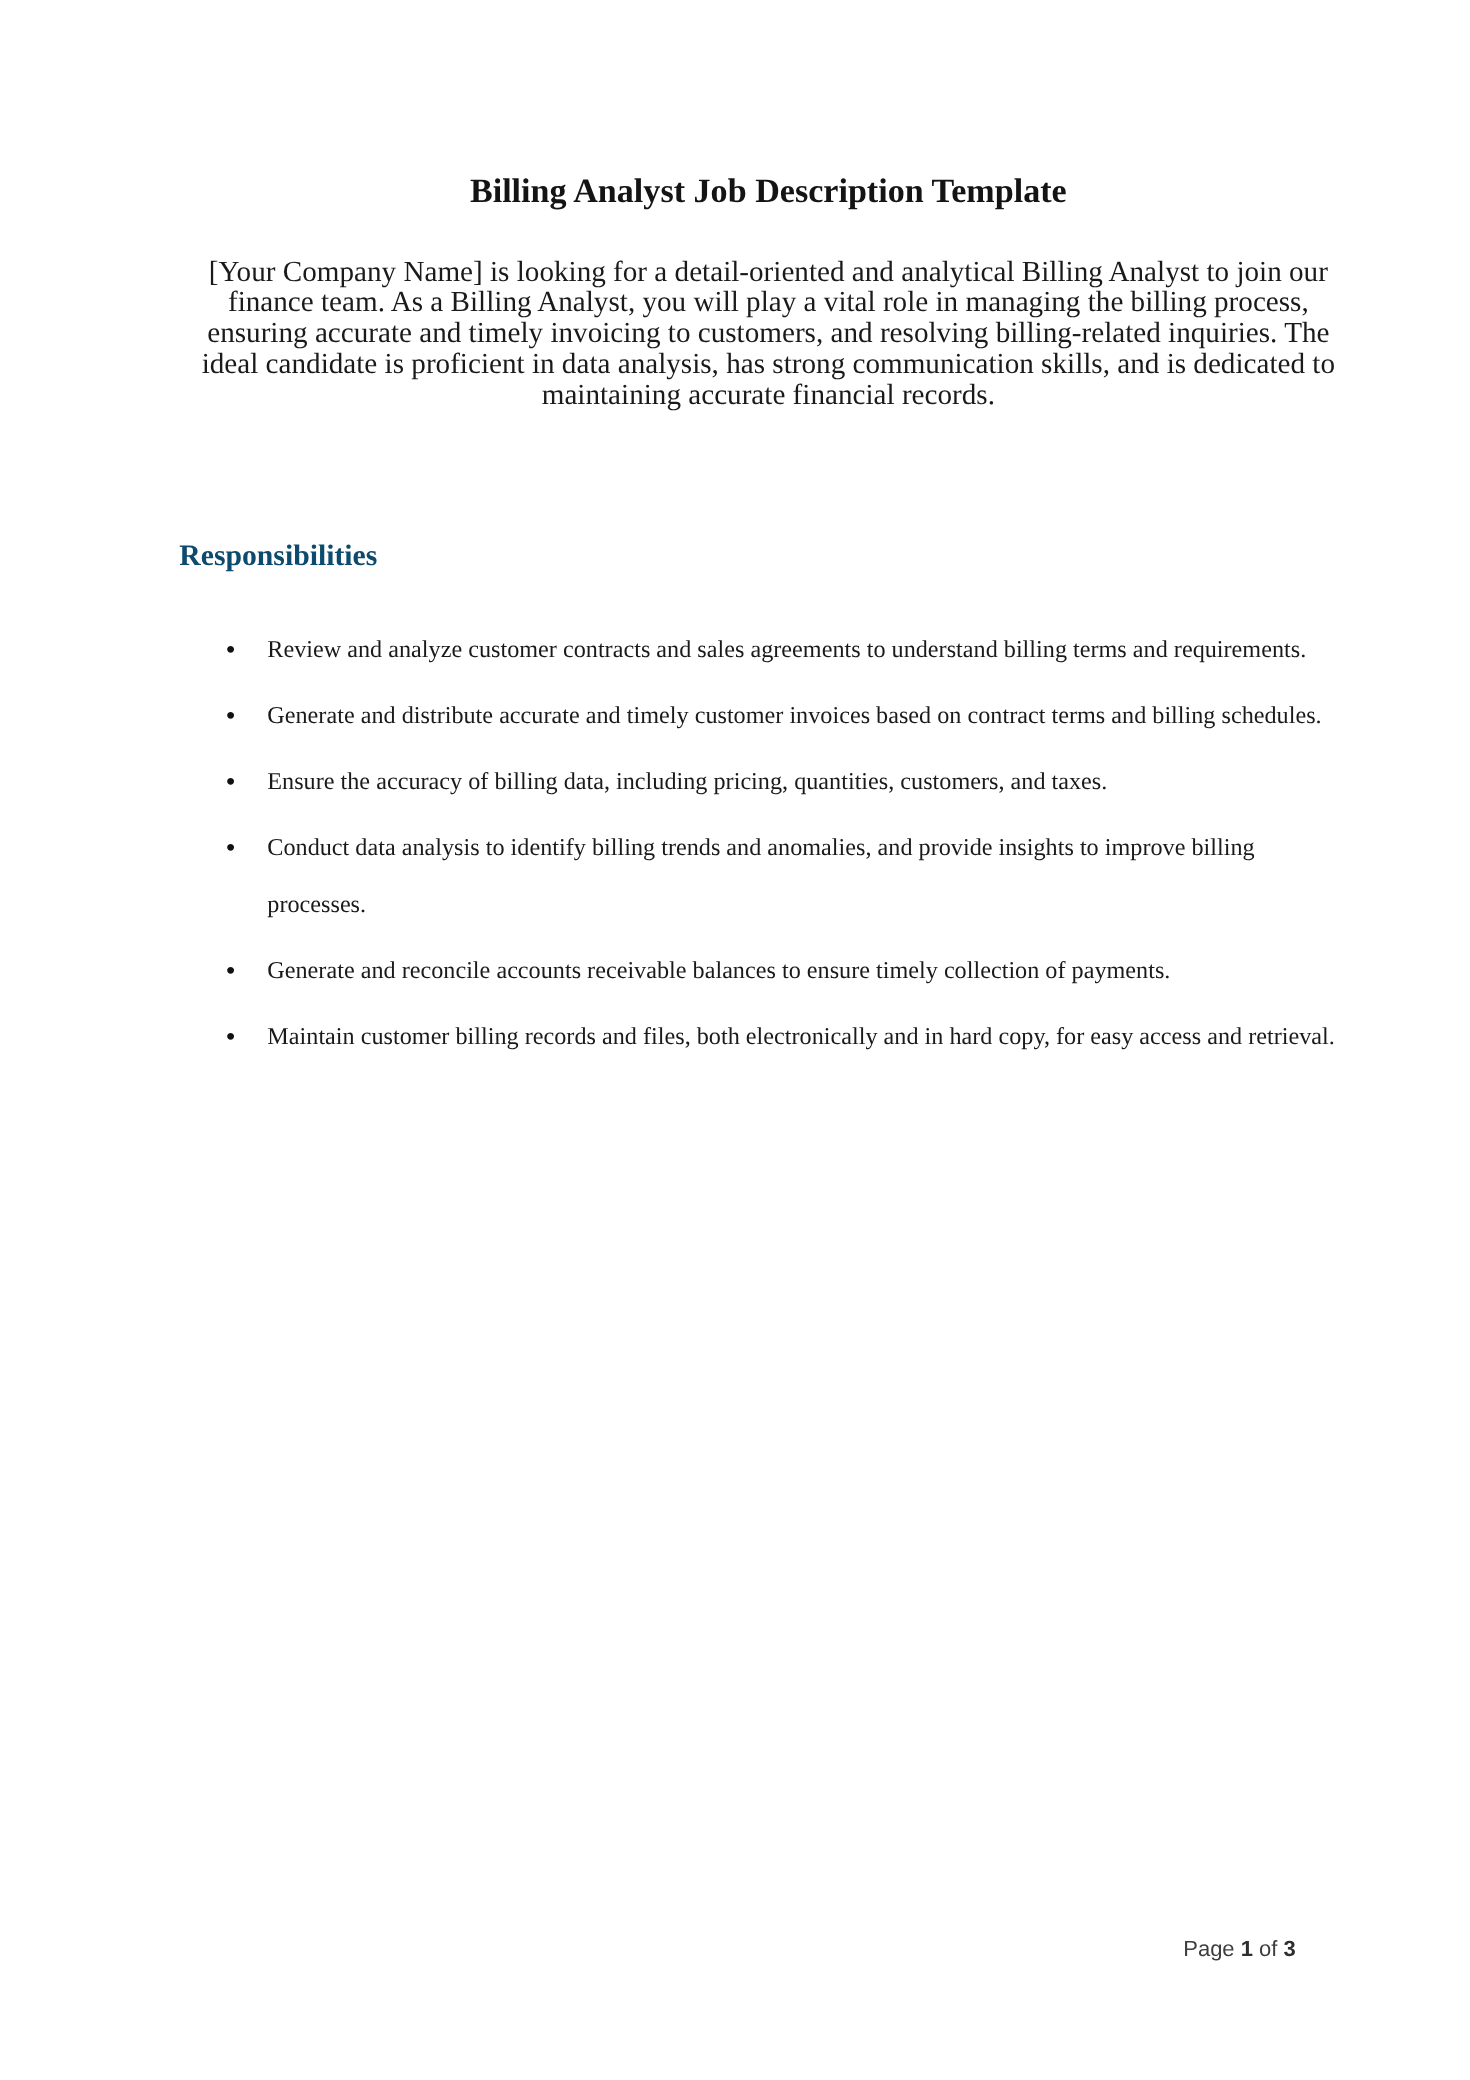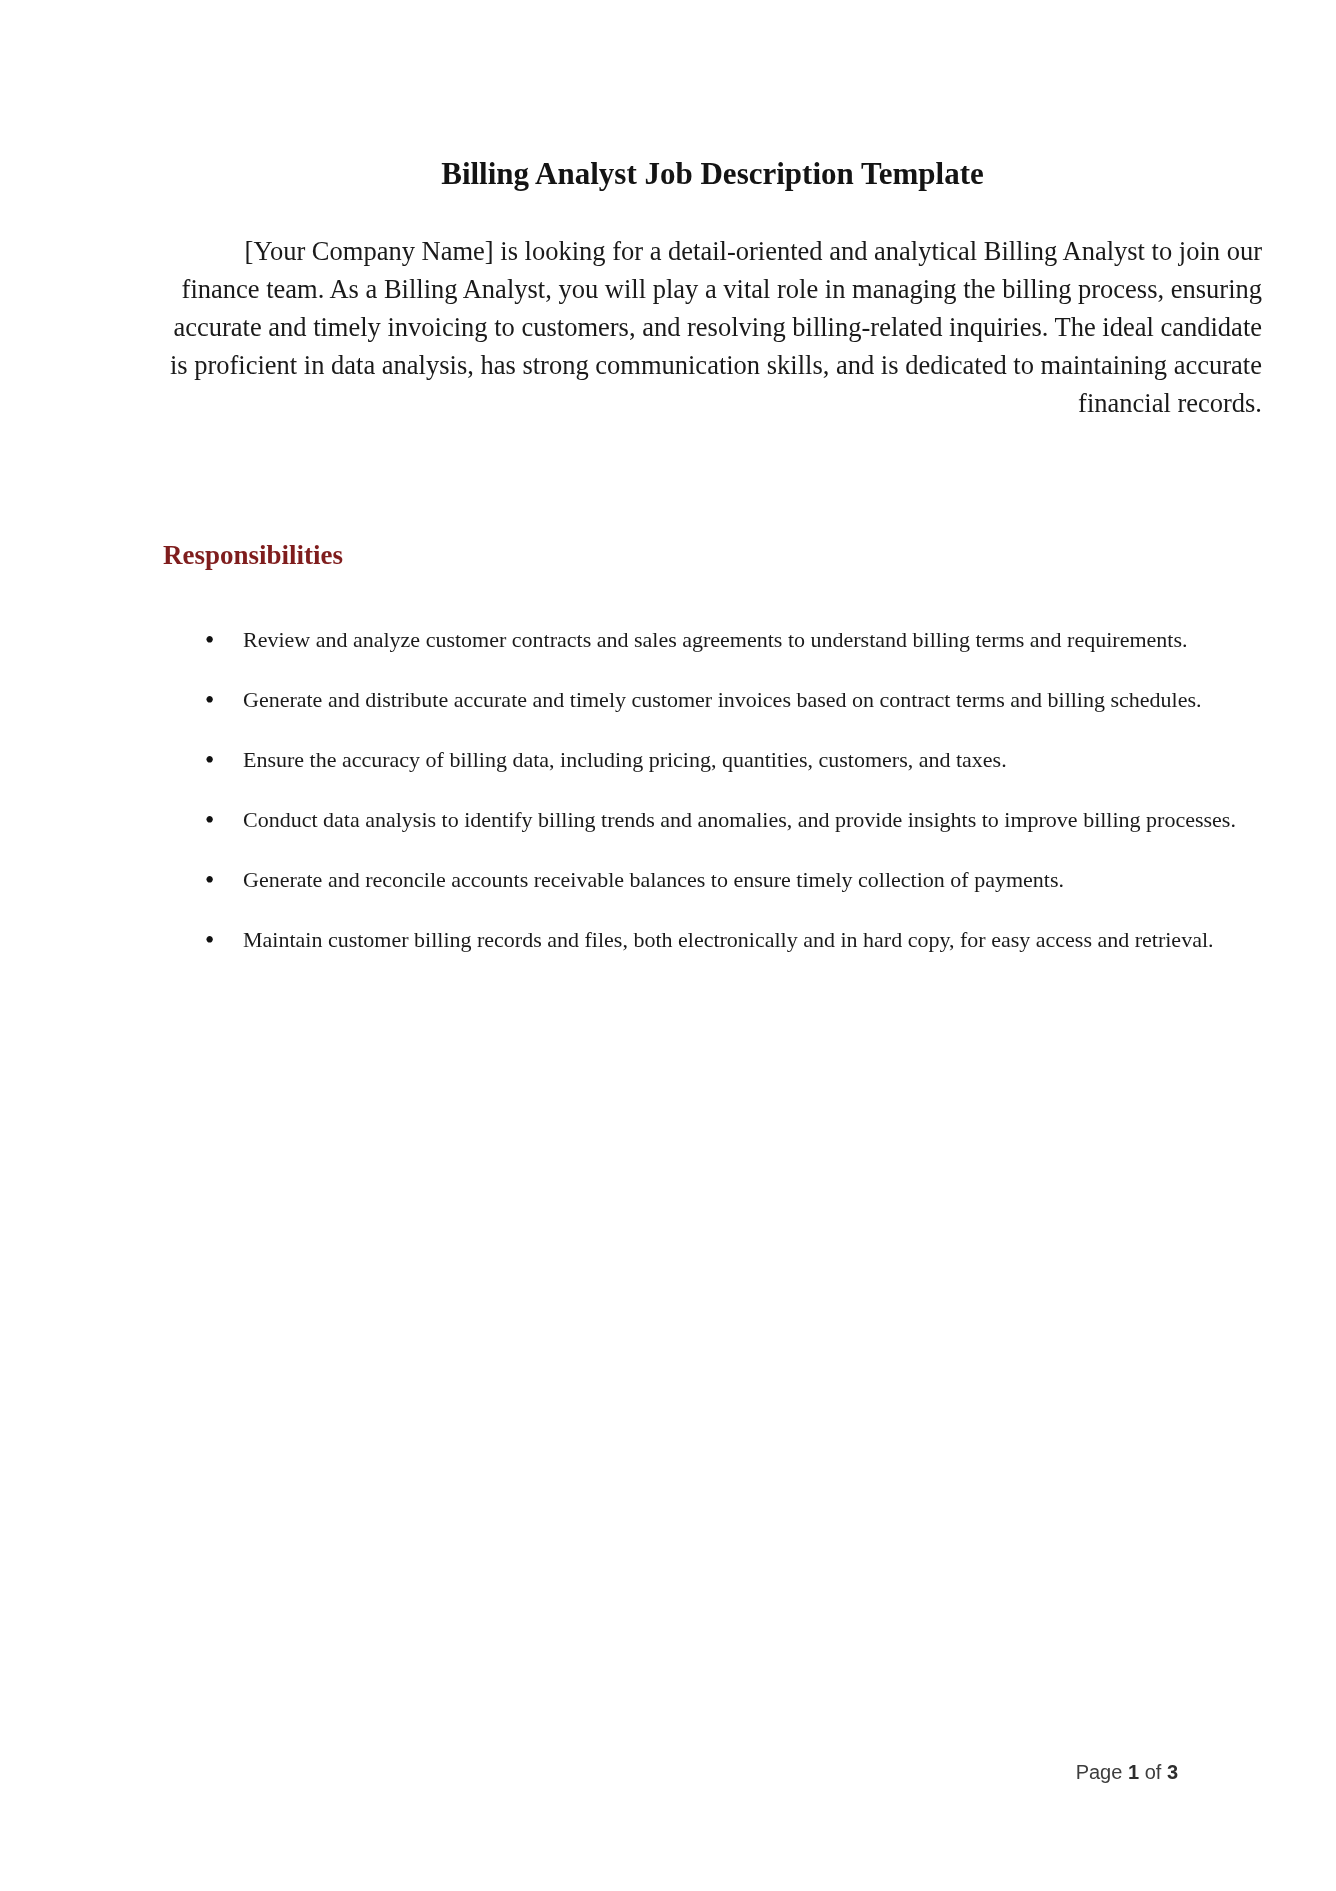--- a/index.html
+++ b/index.html
@@ -10,42 +10,42 @@
   .page {
     position: relative;
     width: 1336px;
     height: 1891px;
     background: #ffffff;
     overflow: hidden;
     font-family: "Liberation Serif", serif;
     color: #1a1a1a;
   }
   .content {
-    padding: 156px 74px 0 163px;
+    padding: 156px 102px 0 163px;
   }
   h1.doc-title {
     margin: 0;
     font-size: 31px;
     line-height: 36px;
     font-weight: bold;
     text-align: center;
     color: #141414;
   }
   p.intro {
     margin: 40px 0 0 0;
     font-size: 26.5px;
-    line-height: 38px;
-    text-align: right;
+    line-height: 28px;
+    text-align: center;
   }
   h2.section-heading {
     margin: 113px 0 0 0;
     font-size: 27px;
     line-height: 40px;
     font-weight: bold;
-    color: #7f1d1d;
+    color: #0c4a6e;
   }
   ul.bullet-list {
     list-style: none;
     margin: 39px 0 0 0;
     padding: 0;
   }
   ul.bullet-list li {
     position: relative;
     padding-left: 80px;
     margin: 0 0 8px 0;

